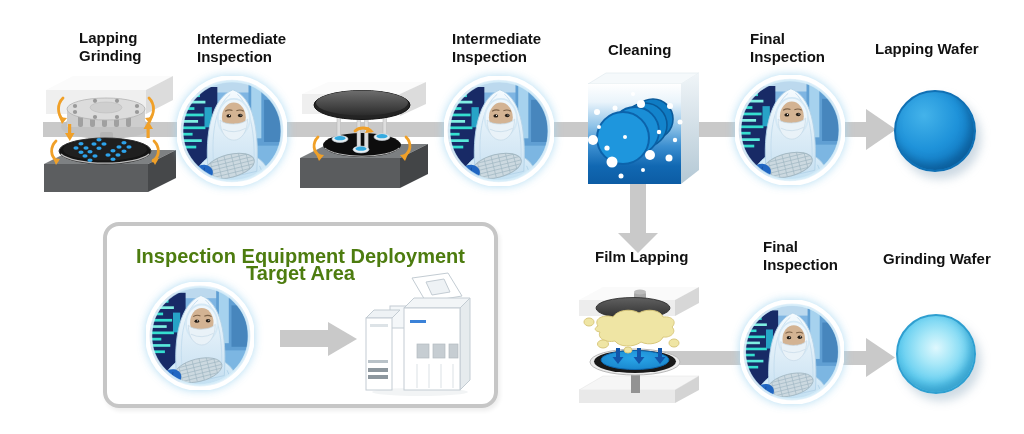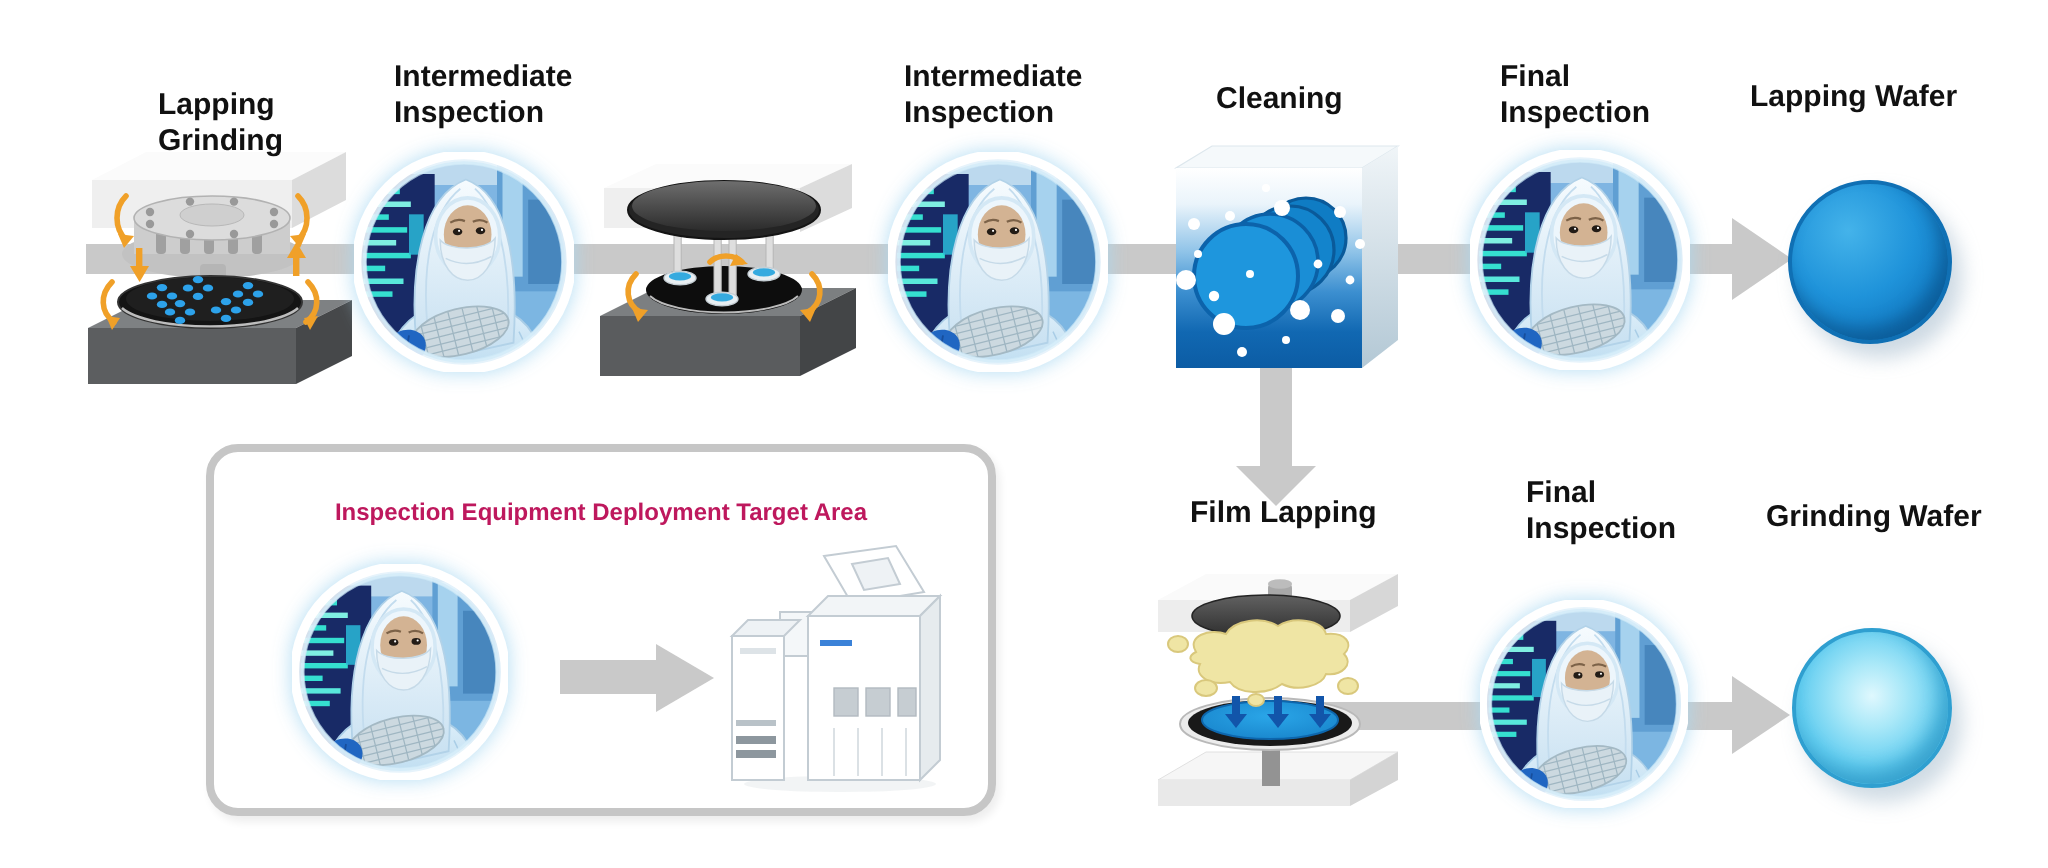--- a/index.html
+++ b/index.html
@@ -16,21 +16,21 @@
       border:2px solid #1070b4;
       box-shadow:inset -4px -6px 8px rgba(8,70,120,.5), 5px 7px 10px rgba(130,160,185,.4);}
   .epitaxial-wafer{left:896px;top:314px;width:76px;height:76px;
       background:radial-gradient(circle at 50% 42%, #dff8fe 0%, #a9e8f8 28%, #62cdf0 62%, #3fb6e4 100%);
       border:2px solid #2f9fd0;
       box-shadow:inset -4px -6px 9px rgba(18,120,170,.45), 5px 7px 10px rgba(130,160,185,.38);}
   .target-box{position:absolute;z-index:1;left:103px;top:222px;width:395px;height:186px;
       box-sizing:border-box;border:4px solid #c6c6c6;border-radius:16px;background:transparent;
       box-shadow:2px 3px 4px rgba(0,0,0,.07);}
   .target-title{position:absolute;left:0;right:0;top:22px;text-align:center;
-      font-weight:bold;font-size:12px;line-height:17px;color:#be185d;}
+      font-weight:bold;font-size:20px;line-height:17px;color:#4d7c0f;}
 </style>
 </head>
 <body>
 
 <div class="canvas">
 
   <svg width="0" height="0" style="position:absolute" aria-hidden="true">
     <defs>
       <clipPath id="insClip">
           <circle cx="60" cy="60" r="57"></circle>
@@ -356,21 +356,21 @@
       <use href="#inspector"></use>
     </svg>
 
   <div class="wafer polished-wafer"></div>
   <div class="wafer epitaxial-wafer"></div>
 
   <div class="target-box">
     <div class="target-title">Inspection Equipment Deployment Target Area</div>
   </div>
 
-  <div class="lbl" style="left:79px;top:44px;width:92px">Lapping Grinding</div>
+  <div class="lbl" style="left:79px;top:29px;width:92px">Lapping Grinding</div>
   <div class="lbl" style="left:197px;top:30px;width:104px">Intermediate Inspection</div>
   <div class="lbl" style="left:452px;top:30px;width:104px">Intermediate Inspection</div>
   <div class="lbl" style="left:608px;top:41px;width:110px">Cleaning</div>
   <div class="lbl" style="left:750px;top:30px;width:96px">Final Inspection</div>
   <div class="lbl" style="left:875px;top:40px;width:130px">Lapping Wafer</div>
   <div class="lbl" style="left:595px;top:248px;width:120px">Film Lapping</div>
   <div class="lbl" style="left:763px;top:238px;width:96px">Final Inspection</div>
   <div class="lbl" style="left:883px;top:250px;width:130px">Grinding Wafer</div>
 
 </div>

